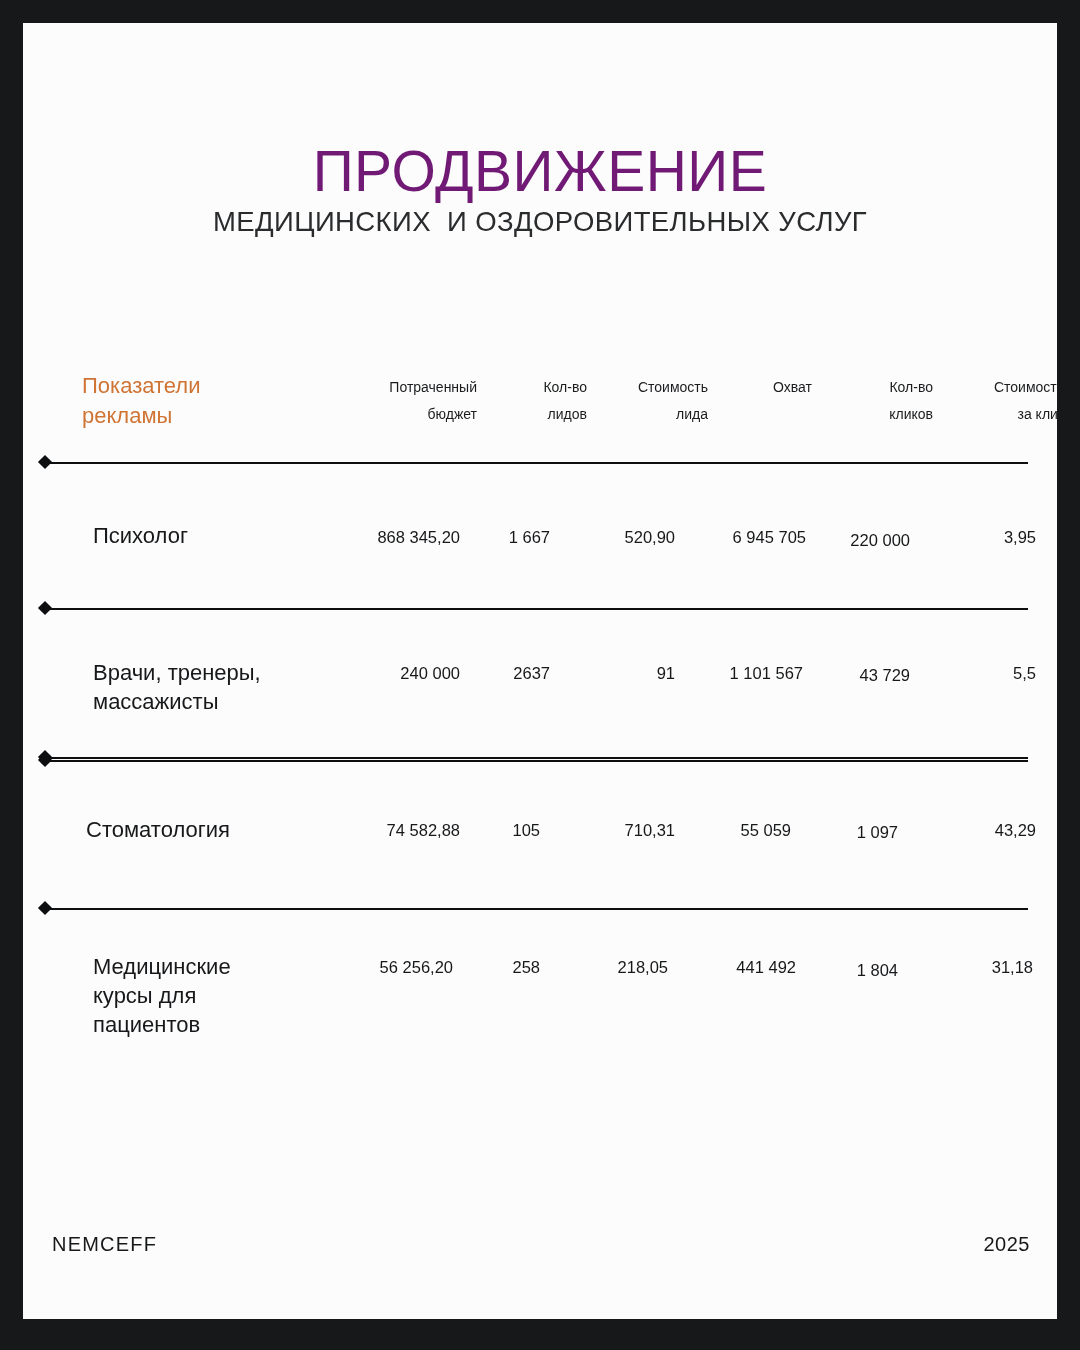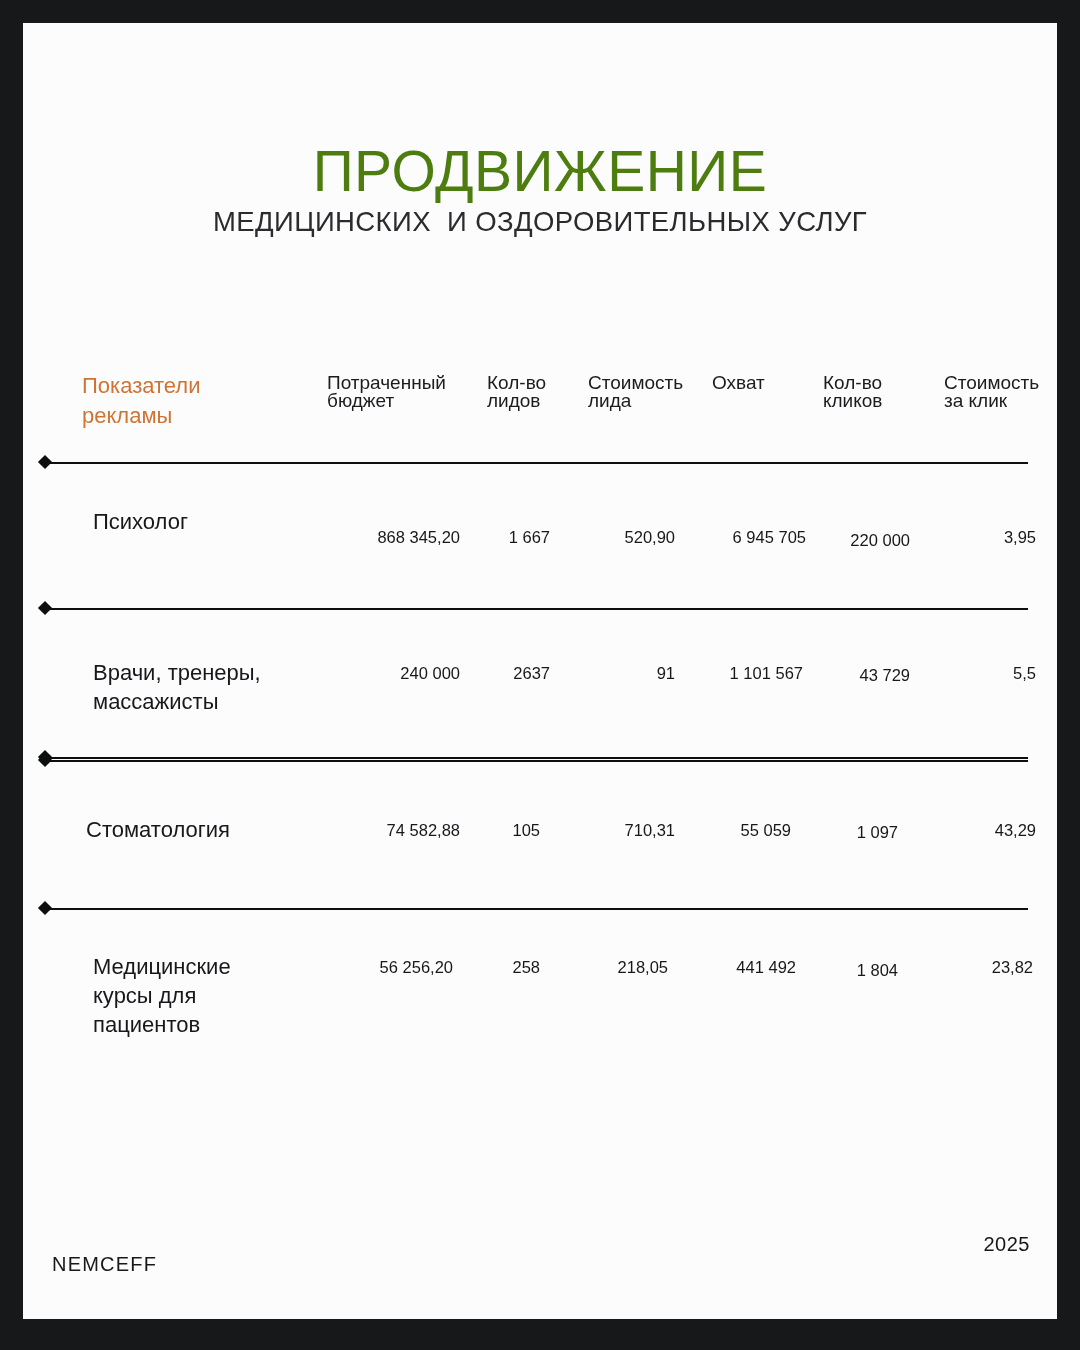--- a/index.html
+++ b/index.html
@@ -41,21 +41,21 @@
     top: 119px;
     width: 1034px;
     text-align: center;
   }
   #title-main {
     display: block;
     font-size: 57px;
     line-height: 1.03;
     letter-spacing: 0.5px;
     font-weight: 400;
-    color: #4d7c0f;
+    color: #701a75;
     white-space: pre;
   }
   #title-sub {
     display: block;
     margin-top: 6px;
     font-size: 27.5px;
     line-height: 1.1;
     letter-spacing: 0.4px;
     font-weight: 400;
     color: #2a2b2d;
@@ -84,25 +84,25 @@
     top: 17px;
     width: 230px;
     font-size: 22px;
     line-height: 30px;
     color: #cf7434;
     white-space: pre-line;
   }
   .hcell {
     position: absolute;
     top: 20px;
-    font-size: 19px;
-    line-height: 18px;
+    font-size: 14px;
+    line-height: 27px;
     color: #1b1c1e;
     white-space: pre-line;
-    text-align: left;
+    text-align: right;
   }
 
   
   .divider {
     position: relative;
     height: 3px;
     width: 1034px;
   }
   .divider .line {
     position: absolute;
@@ -149,21 +149,20 @@
     width: 1034px;
     height: 100px;
   }
   #brand {
     position: absolute;
     left: 29px;
     top: 14px;
     font-size: 20px;
     letter-spacing: 1.2px;
     color: #17181a;
-    margin-top: 20px;
   }
   #footnote {
     position: absolute;
     left: 0;
     top: 8px;
     width: 1034px;
     text-align: center;
     font-size: 18.5px;
     line-height: 25px;
     color: #17181a;
@@ -206,21 +205,21 @@
         <div class="hcell" style="left:909px;width:120px;">Стоимость
 за клик</div>
       </div>
 
       <div class="divider">
         <div class="diamond"></div>
         <div class="line"></div>
       </div>
 
       <div class="drow" style="height:143px;">
-        <div class="rlabel" style="left:70px;top:43px;width:215px;">Психолог</div>
+        <div class="rlabel" style="left:70px;top:57px;width:215px;">Психолог</div>
         <div class="rcell" style="left:277px;top:62px;width:160px;">868 345,20</div>
         <div class="rcell" style="left:427px;top:62px;width:100px;">1 667</div>
         <div class="rcell" style="left:527px;top:62px;width:125px;">520,90</div>
         <div class="rcell" style="left:648px;top:62px;width:135px;">6 945 705</div>
         <div class="rcell" style="left:762px;top:65px;width:125px;">220 000</div>
         <div class="rcell" style="left:888px;top:62px;width:125px;">3,95</div>
       </div>
 
       <div class="divider">
         <div class="diamond"></div>
@@ -266,21 +265,21 @@
 
       <div class="drow" style="height:150px;">
         <div class="rlabel" style="left:70px;top:42px;width:200px;">Медицинские
 курсы для
 пациентов</div>
         <div class="rcell" style="left:270px;top:46px;width:160px;">56 256,20</div>
         <div class="rcell" style="left:417px;top:46px;width:100px;">258</div>
         <div class="rcell" style="left:520px;top:46px;width:125px;">218,05</div>
         <div class="rcell" style="left:638px;top:46px;width:135px;">441 492</div>
         <div class="rcell" style="left:750px;top:49px;width:125px;">1 804</div>
-        <div class="rcell" style="left:885px;top:46px;width:125px;">23,82</div>
+        <div class="rcell" style="left:885px;top:46px;width:125px;">31,18</div>
       </div>
 
     </div>
 
     <div id="footer">
       <div id="brand">NEMCEFF</div>
       <div id="year">2025</div>
     </div>
 
   </div>

